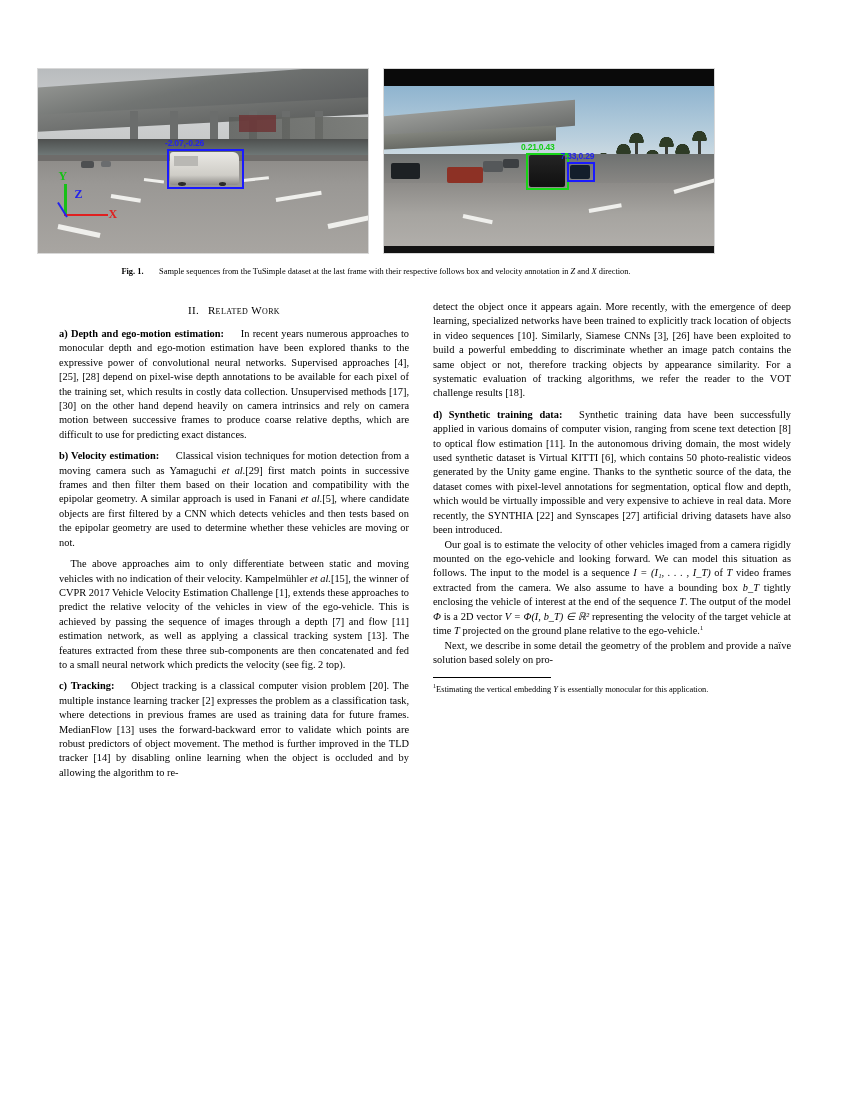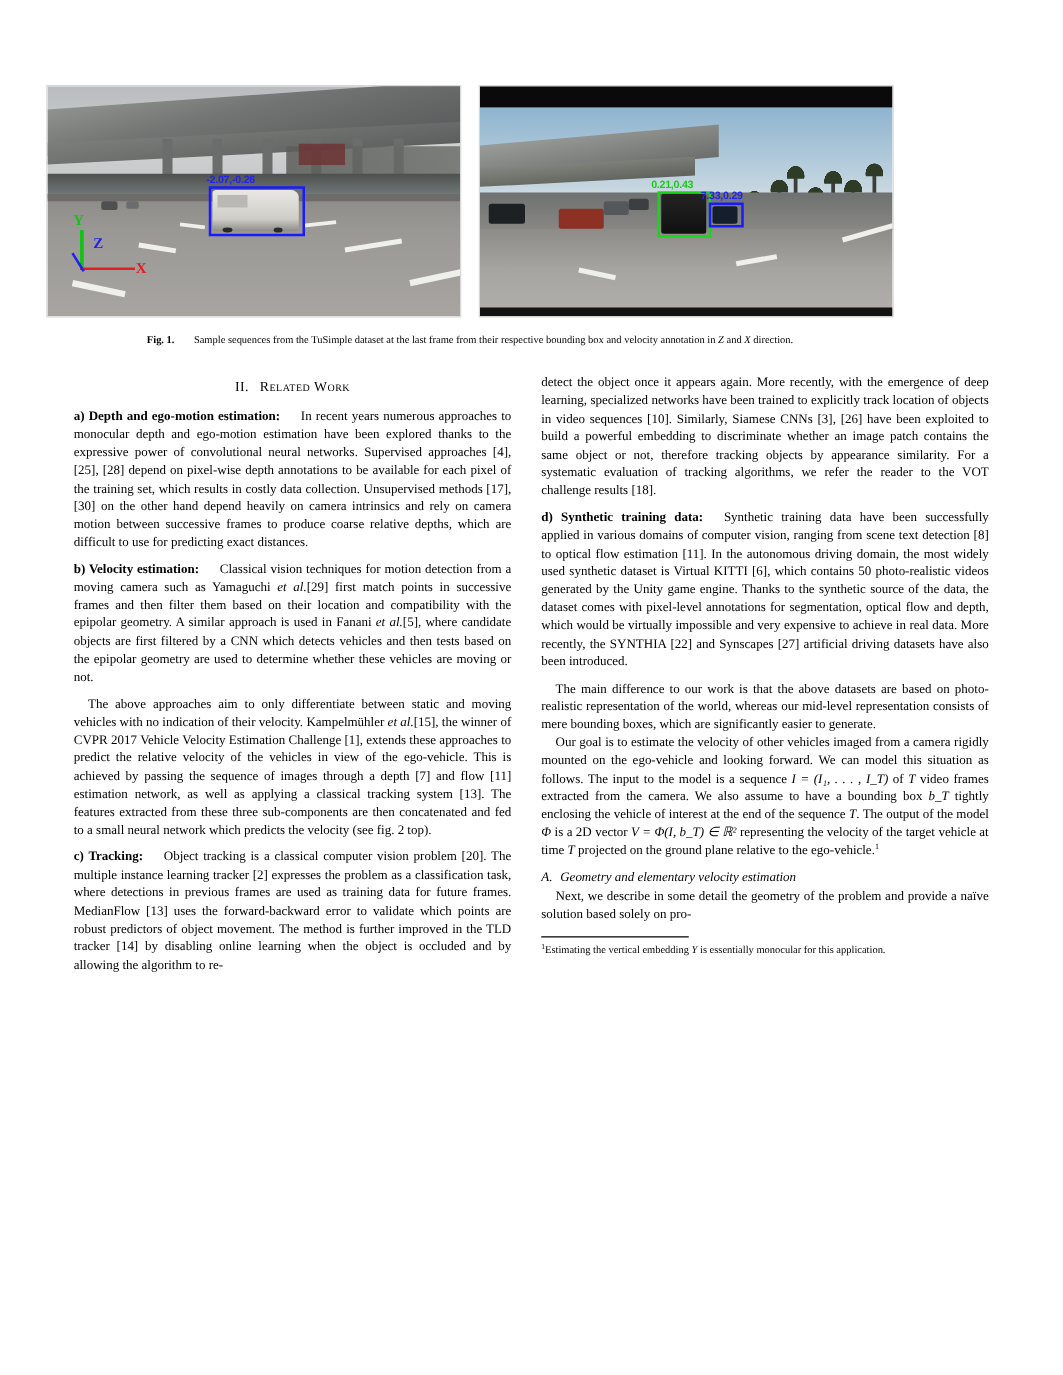--- a/index.html
+++ b/index.html
@@ -196,21 +196,21 @@
         <div class="vlabel green" style="left:41.5%;top:39.5%;">0.21,0.43</div>
 
         <div class="car" style="left:56.5%;top:52%;width:6%;height:8%;background:#141e2c;"></div>
         <div class="bbox" style="left:55.5%;top:50.5%;width:8.5%;height:11%;"></div>
         <div class="vlabel blue" style="left:53.5%;top:44.5%;">7.33,0.29</div>
       </div>
     </div>
 
     <div class="fig-cap">
       <span class="lbl">Fig. 1.</span>
-      <span class="sp"></span><span>Sample sequences from the TuSimple dataset at the last frame from their respective bounding box and velocity annotation in </span><i class="mth">Z</i><span> and </span><i class="mth">X</i><span> direction.</span>
+      <span class="sp"></span><span>Sample sequences from the TuSimple dataset at the last frame with their respective follows box and velocity annotation in </span><i class="mth">Z</i><span> and </span><i class="mth">X</i><span> direction.</span>
     </div>
   </div>
 
   <div class="cols">
 
     <div class="col">
       <div class="sec-head">
         <span class="num">II.</span>
         <span class="sp" style="width:.5em"></span><span>Related Work</span>
       </div>
@@ -234,33 +234,26 @@
 
     <div class="col right">
       <p class="nofirst">
         <span>detect the object once it appears again. More recently, with the emergence of deep learning, specialized networks have been trained to explicitly track location of objects in video sequences [10]. Similarly, Siamese CNNs [3], [26] have been exploited to build a powerful embedding to discriminate whether an image patch contains the same object or not, therefore tracking objects by appearance similarity. For a systematic evaluation of tracking algorithms, we refer the reader to the VOT challenge results [18].</span>
       </p>
 
       <p class="nofirst para-gap">
         <span class="run-in">d) Synthetic training data:</span><span class="sp"></span><span>Synthetic training data have been successfully applied in various domains of computer vision, ranging from scene text detection [8] to optical flow estimation [11]. In the autonomous driving domain, the most widely used synthetic dataset is Virtual KITTI [6], which contains 50 photo-realistic videos generated by the Unity game engine. Thanks to the synthetic source of the data, the dataset comes with pixel-level annotations for segmentation, optical flow and depth, which would be virtually impossible and very expensive to achieve in real data. More recently, the SYNTHIA [22] and Synscapes [27] artificial driving datasets have also been introduced.</span>
       </p>
 
-      <p class="para-gap">
-        <span>The main difference to our work is that the above datasets are based on photo-realistic representation of the world, whereas our mid-level representation consists of mere bounding boxes, which are significantly easier to generate.</span>
-      </p>
 
 
       <p>
         <span>Our goal is to estimate the velocity of other vehicles imaged from a camera rigidly mounted on the ego-vehicle and looking forward. We can model this situation as follows. The input to the model is a sequence </span><span class="mth">I = (I₁, . . . , I_T)</span><span> of </span><i class="mth">T</i><span> video frames extracted from the camera. We also assume to have a bounding box </span><i class="mth">b_T</i><span> tightly enclosing the vehicle of interest at the end of the sequence </span><i class="mth">T</i><span>. The output of the model </span><span class="mth">Φ</span><span> is a 2D vector </span><span class="mth">V = Φ(I, b_T) ∈ ℝ²</span><span> representing the velocity of the target vehicle at time </span><i class="mth">T</i><span> projected on the ground plane relative to the ego-vehicle.</span><sup>1</sup>
       </p>
 
-      <div class="subsec">
-        <span>A.</span>
-        <span style="display:inline-block;width:.35em"></span><span>Geometry and elementary velocity estimation</span>
-      </div>
 
       <p>
         <span>Next, we describe in some detail the geometry of the problem and provide a naïve solution based solely on pro-</span>
       </p>
 
       <div class="fn-rule"></div>
       <p class="footnote">
         <sup>1</sup><span>Estimating the vertical embedding </span><i class="mth">Y</i><span> is essentially monocular for this application.</span>
       </p>
     </div>

